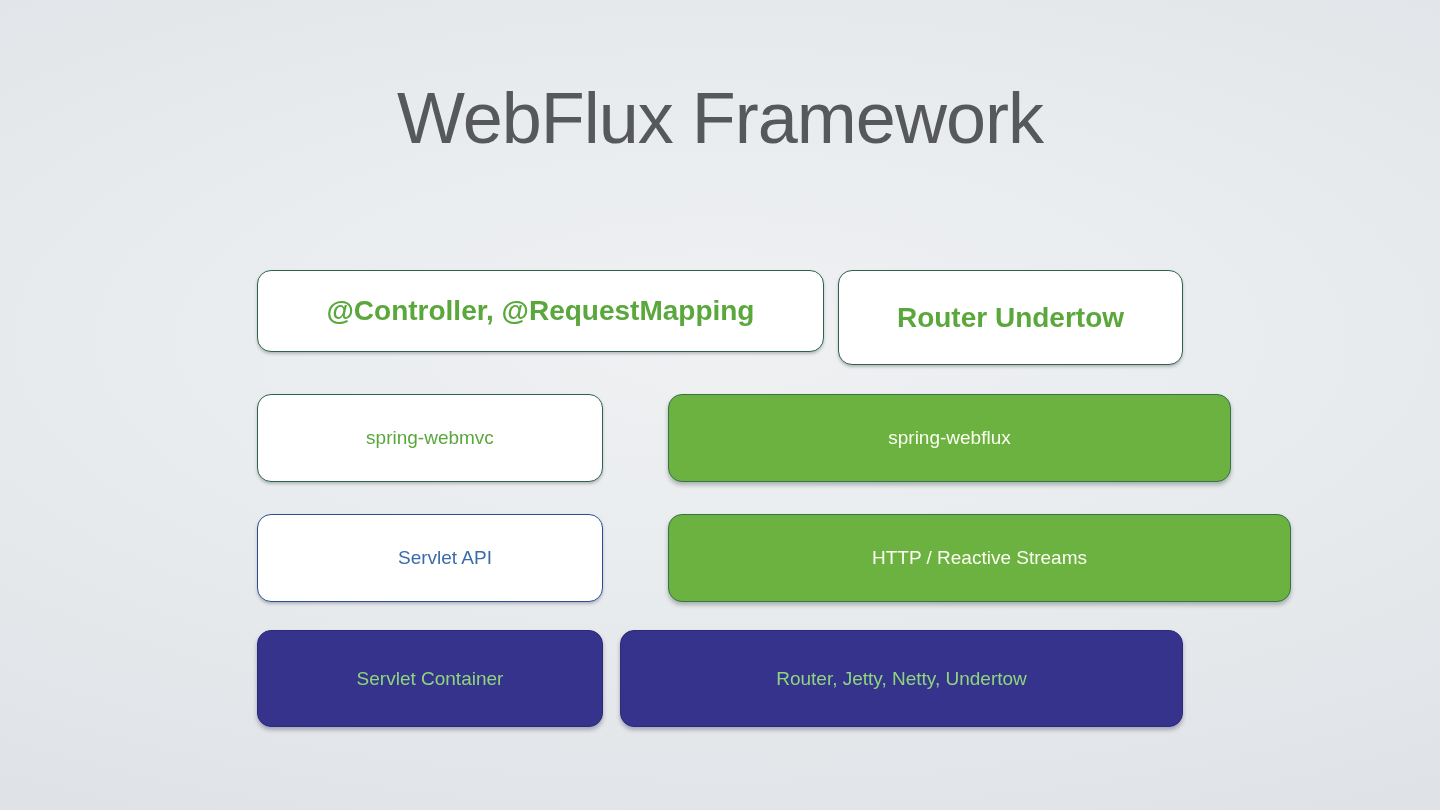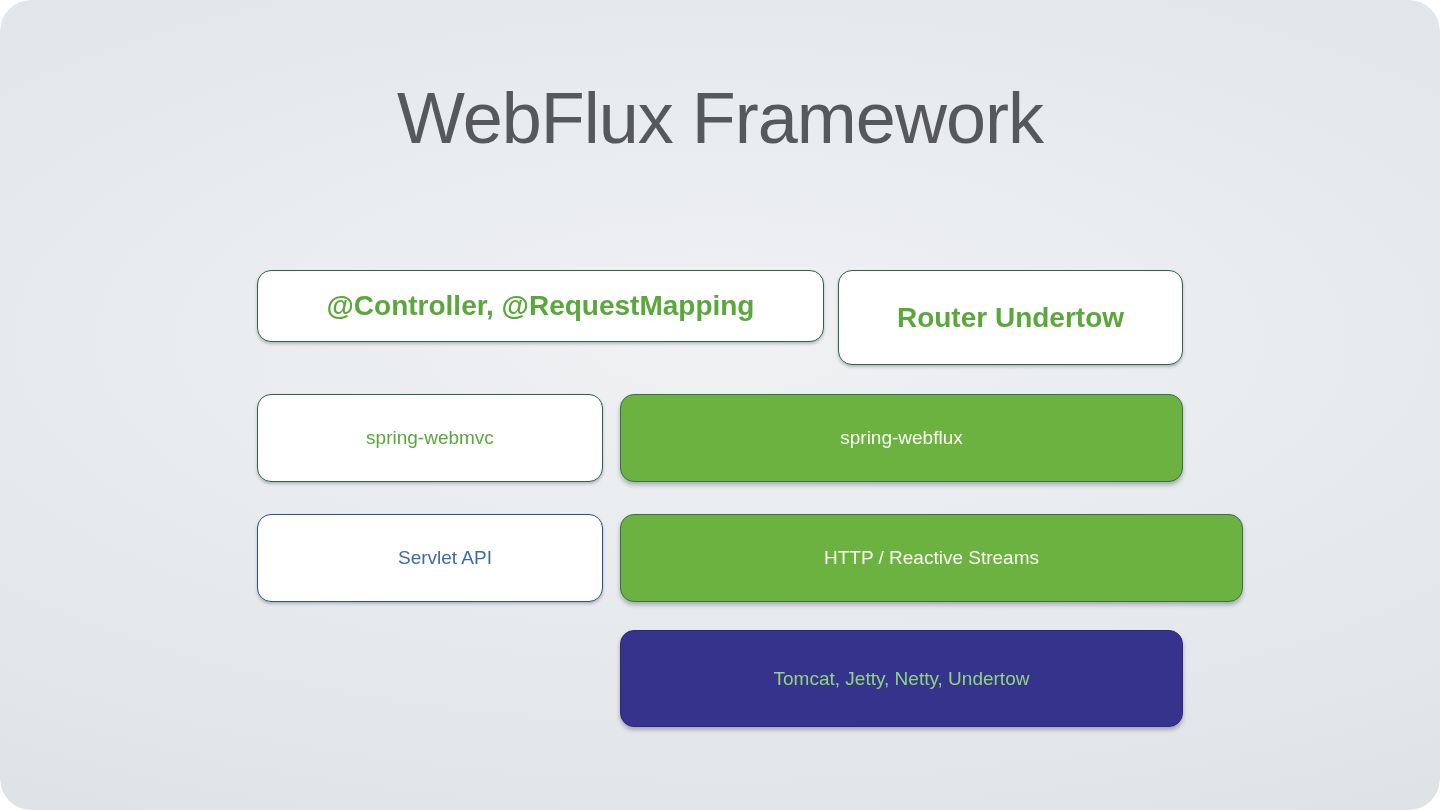--- a/index.html
+++ b/index.html
@@ -1,15 +1,15 @@
 <!DOCTYPE html>
 <html><head>
 <meta charset="utf-8">
 <style>
-  * { margin:0; padding:0; box-sizing:border-box;border-radius:31px; }
+  * { margin:0; padding:0; box-sizing:border-box; }
   html,body { width:1440px; height:810px; }
   body { font-family:"Liberation Sans", sans-serif; }
 
   .slide {
     position:relative;
     width:1440px; height:810px;
     overflow:hidden;
     background: radial-gradient(ellipse 130% 95% at 50% 42%,
                 #eff1f3 0%, #e6e9ec 45%, #dfe2e6 70%, #d7dadf 100%);
   }
@@ -40,31 +40,32 @@
     background:#ffffff;
     border:1.5px solid #2d4f92;
     color:#3a6cab;
     box-shadow:0 2px 3px rgba(55,65,75,0.30);
   }
   .fill-green {
     background:#6bb240;
     border:1px solid #37714d;
     color:#fdfdf2;
     box-shadow:0 3px 4px rgba(45,65,55,0.35);
+    margin-left:48px;
   }
   .fill-indigo {
     background:#35338b;
     border:1px solid #2c2a77;
     color:#8ed57e;
     box-shadow:0 3px 4px rgba(45,45,85,0.35);
   }
   .bold-label { font-weight:700; font-size:28px; }
 
   
-  .r1c1 { left:257px; top:270px; width:567px; height:72px; }
+  .r1c1 { left:257px; top:270px; width:567px; height:82px; }
   .r1c2 { left:838px; top:270px; width:345px; height:95px; }
   .r2c1 { left:257px; top:394px; width:346px; height:88px; }
   .r2c2 { left:620px; top:394px; width:563px; height:88px; }
   .r3c1 { left:257px; top:514px; width:346px; height:88px;padding-left:30px; }
   .r3c2 { left:620px; top:514px; width:623px; height:88px; }
   .r4c1 { left:257px; top:630px; width:346px; height:97px; }
   .r4c2 { left:620px; top:630px; width:563px; height:97px; }
 </style>
 </head>
 <body>
@@ -78,16 +79,17 @@
   <div class="box outline-green bold-label r1c2">Router Undertow</div>
 
   <div class="box outline-green r2c1">spring-webmvc</div>
 
   <div class="box fill-green r2c2">spring-webflux</div>
 
   <div class="box outline-blue r3c1">Servlet API</div>
 
   <div class="box fill-green r3c2">HTTP / Reactive Streams</div>
 
+  <div class="box fill-indigo r4c1">Servlet Container</div>
 
-  <div class="box fill-indigo r4c2">Tomcat, Jetty, Netty, Undertow</div>
+  <div class="box fill-indigo r4c2">Router, Jetty, Netty, Undertow</div>
 
 </div>
 
 </body></html>

